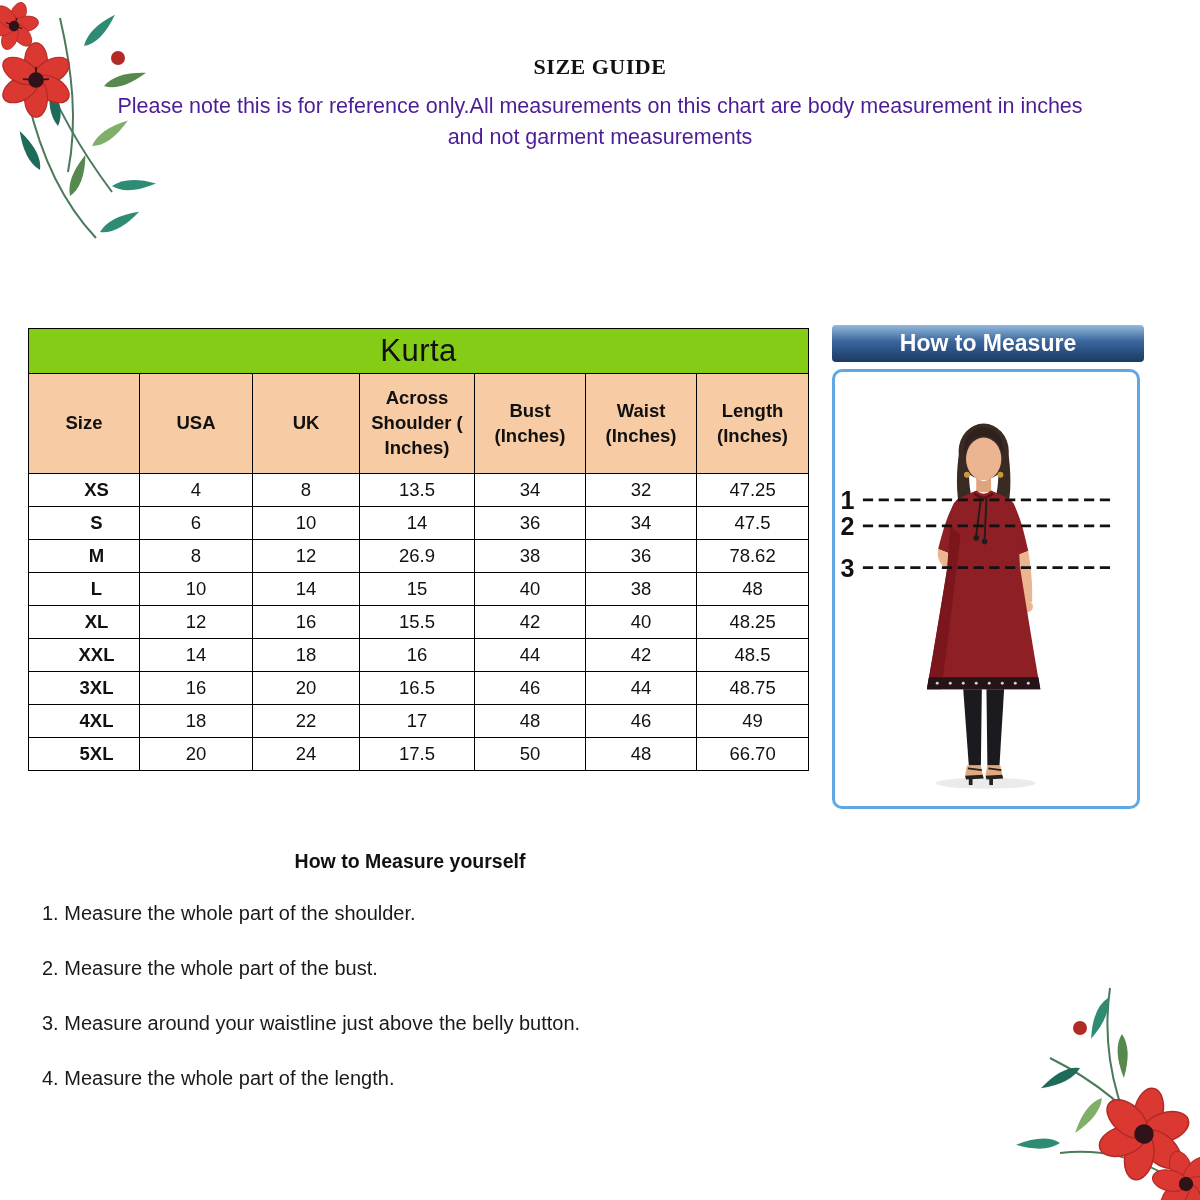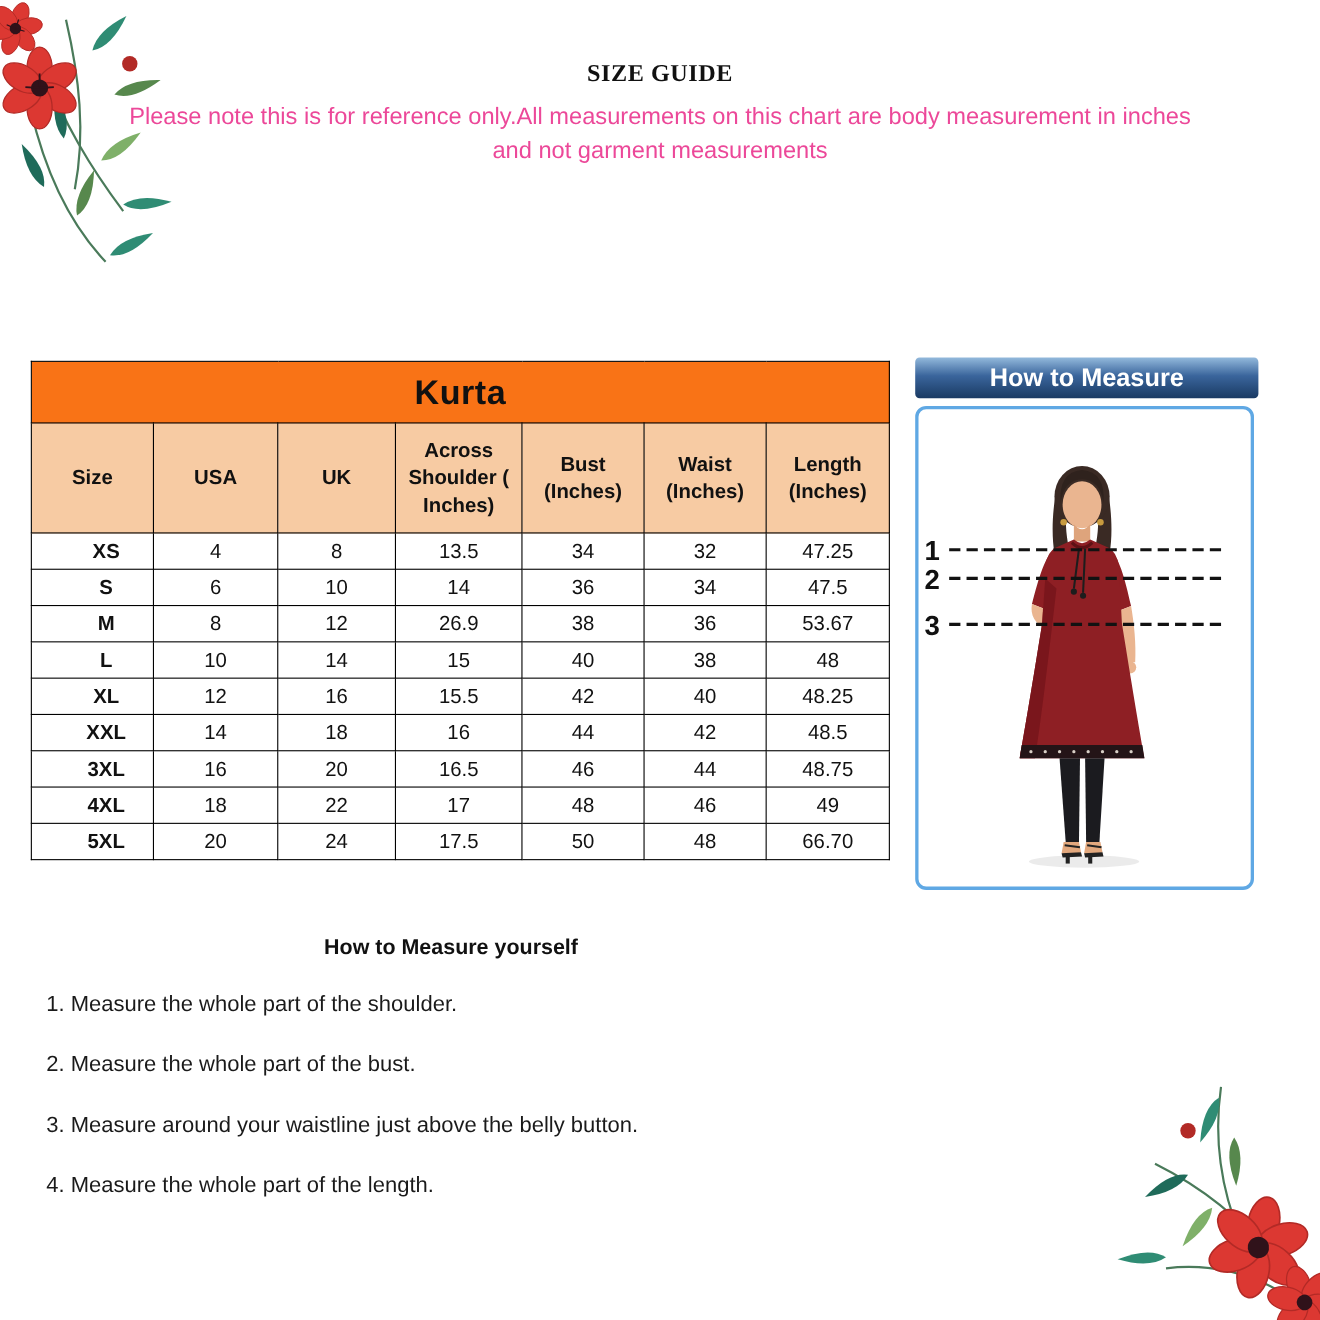--- a/index.html
+++ b/index.html
@@ -3,29 +3,29 @@
 <meta charset="utf-8">
 <style>
   * { margin:0; padding:0; box-sizing:border-box; }
   html,body { background:#fff; }
   body { width:1200px; height:1200px; font-family:"Liberation Sans", sans-serif; color:#111; }
   .page { position:relative; width:1200px; height:1200px; background:#fff; overflow:hidden; }
 
   .page-title { position:absolute; top:54px; left:0; width:100%; text-align:center;
     font-size:22px; font-weight:bold; letter-spacing:0.5px;font-family:Liberation Serif, serif; }
   .subtitle { position:absolute; top:91px; left:110px; width:980px; text-align:center;
-    font-size:21.5px; line-height:1.45; color:#ec4899; }
+    font-size:21.5px; line-height:1.45; color:#4c1d95; }
 
   .floral-tl { position:absolute; top:0; left:0; }
   .floral-br { position:absolute; right:0; bottom:0; }
 
   .table-wrap { position:absolute; top:328px; left:28px; width:780px; }
   table { width:100%; border-collapse:collapse; table-layout:fixed; }
   th, td { border:1px solid #000; text-align:center; vertical-align:middle; }
-  .title-cell { background:#f97316; font-size:31px; font-weight:700; height:56px; letter-spacing:0.5px; }
+  .title-cell { background:#84cc16; font-size:31px; font-weight:400; height:45px; letter-spacing:0.5px; }
   .head-row th { background:#F7CBA3; font-size:18.5px; font-weight:bold; height:100px; line-height:1.35; padding:4px 6px; }
   tbody td { height:33px; font-size:18.5px; }
   tbody td.size-col { font-weight:bold;padding-left:25px; }
 
   .measure-panel { position:absolute; top:325px; left:820px; width:324px; }
   .measure-header { height:37px; border-radius:4px; color:#fff; font-size:23px; font-weight:bold;
     display:flex; align-items:center; justify-content:center;
     background:linear-gradient(180deg,#93B9DC 0%, #3A659C 45%, #1A3A63 100%);margin-left:12px; }
   .measure-box { margin:7px 0 0 12px; width:308px; height:440px; border:3px solid #5FA8E4;
     border-radius:10px; background:#fff; overflow:hidden; }
@@ -157,21 +157,21 @@
             <td>34</td>
             <td>47.5</td>
           </tr>
           <tr>
             <td class="size-col">M</td>
             <td>8</td>
             <td>12</td>
             <td>26.9</td>
             <td>38</td>
             <td>36</td>
-            <td>53.67</td>
+            <td>78.62</td>
           </tr>
           <tr>
             <td class="size-col">L</td>
             <td>10</td>
             <td>14</td>
             <td>15</td>
             <td>40</td>
             <td>38</td>
             <td>48</td>
           </tr>

